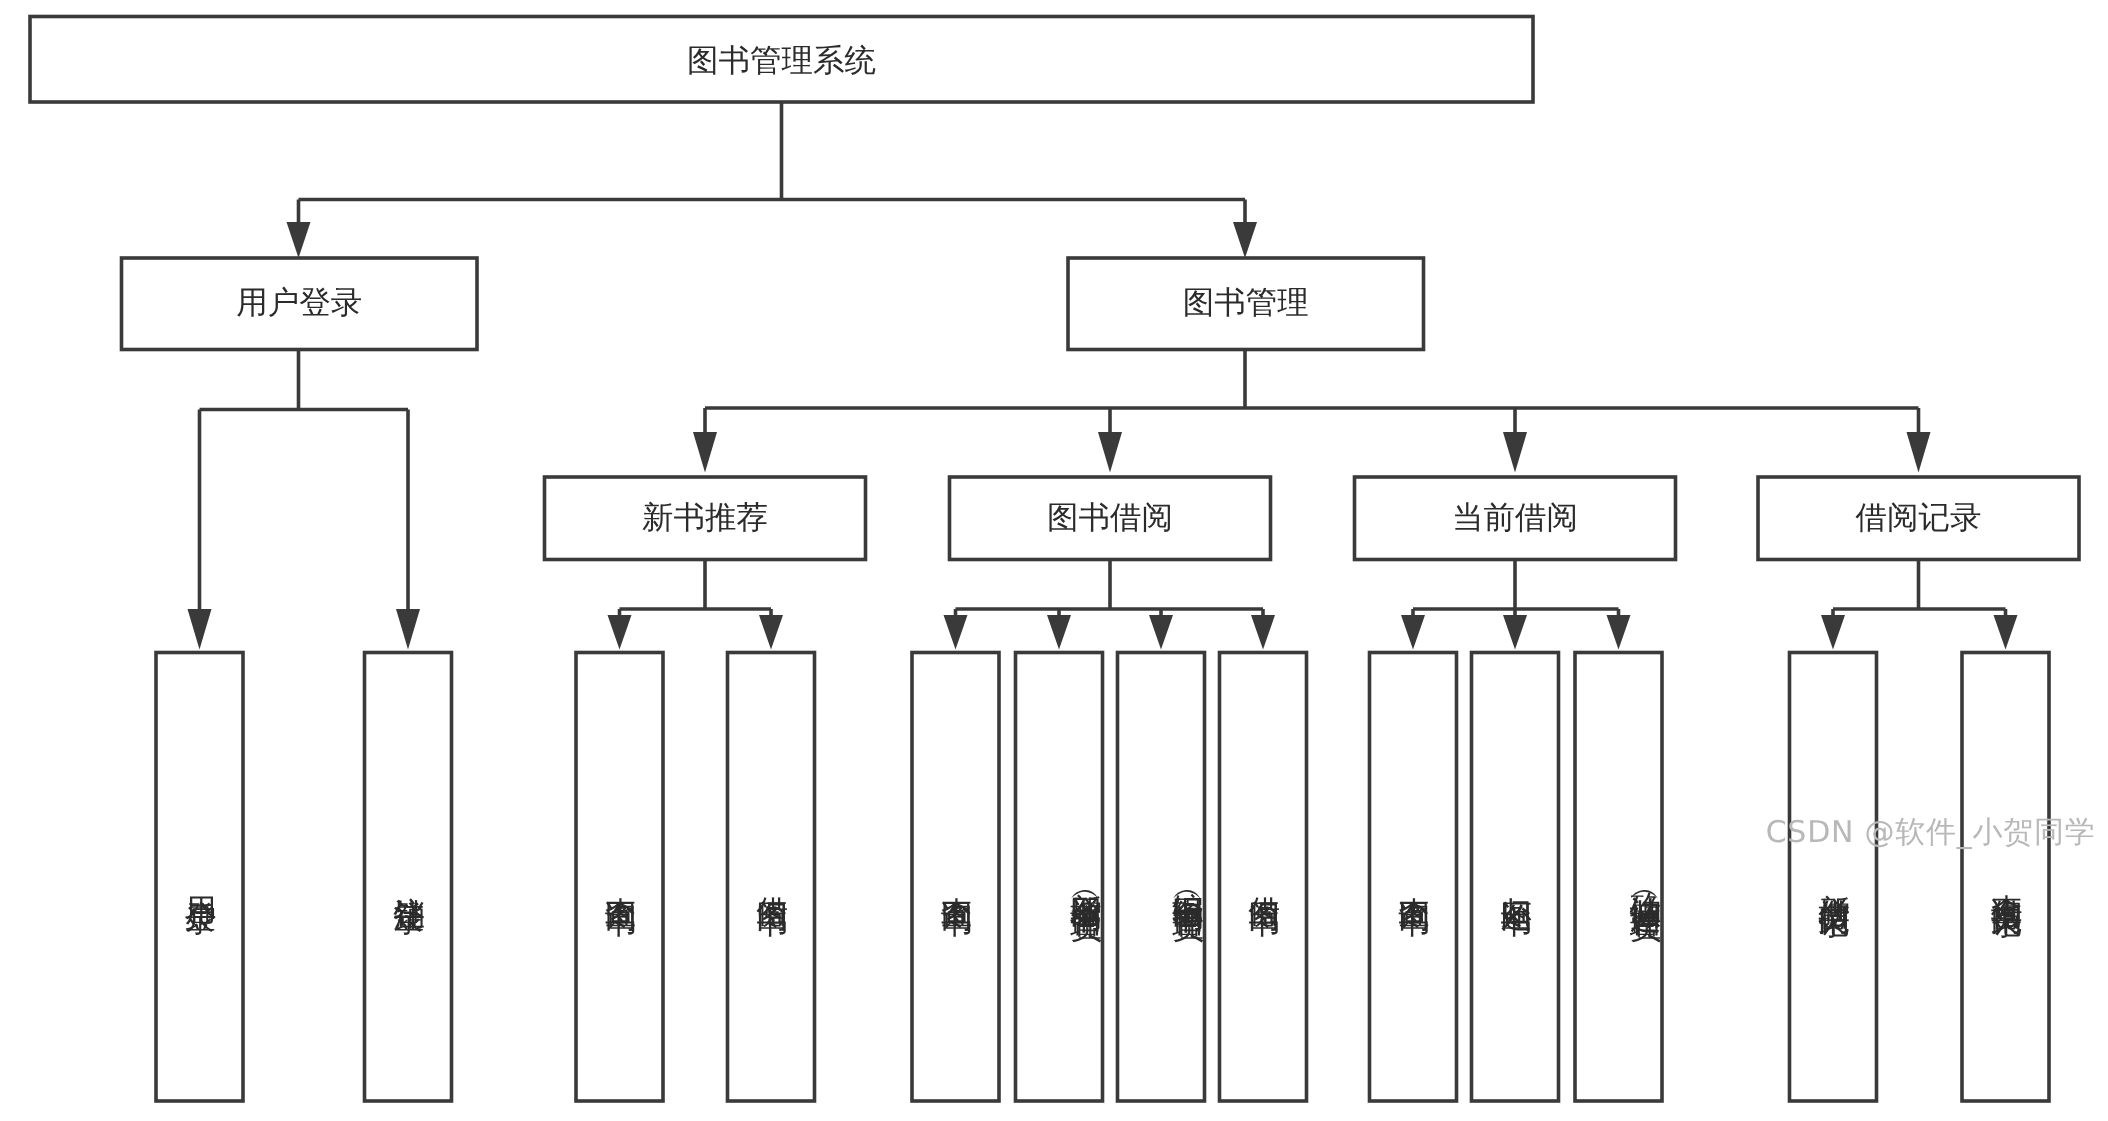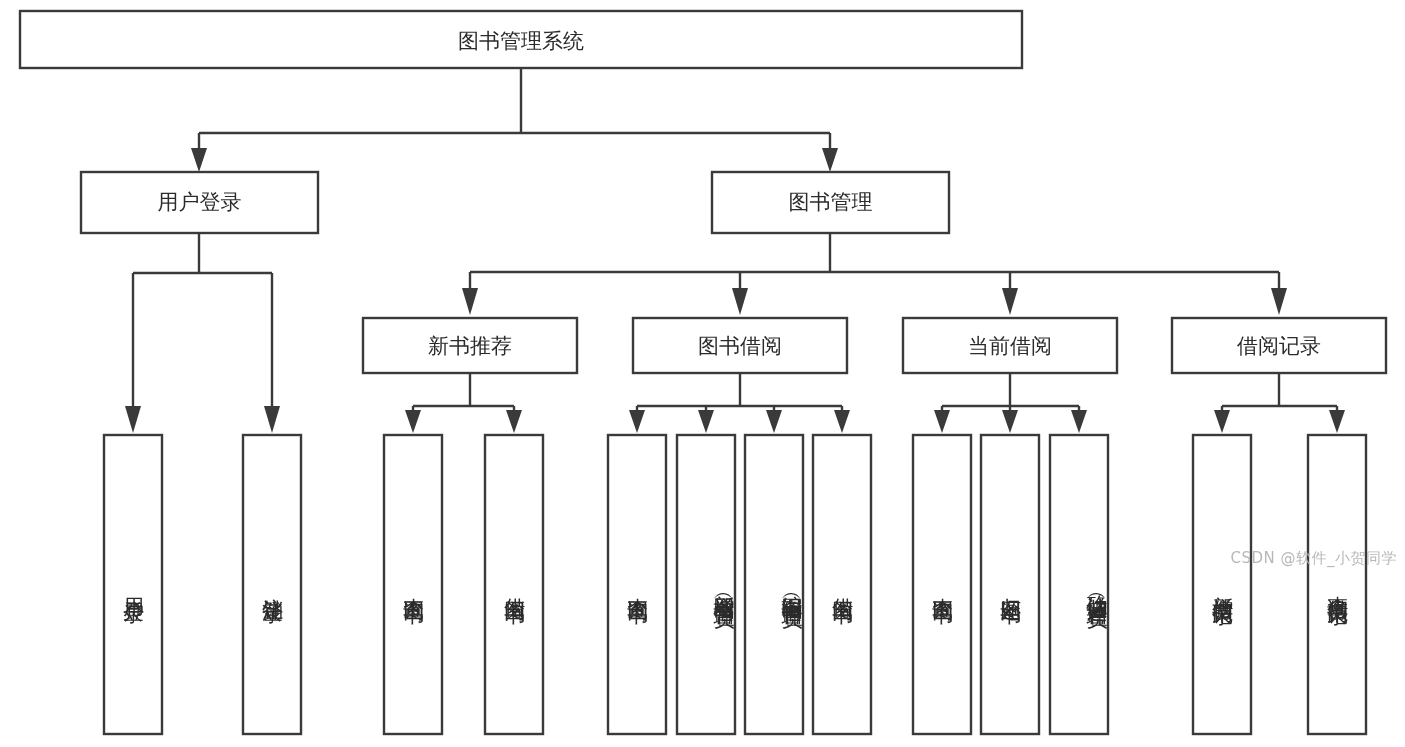--- a/index.html
+++ b/index.html
@@ -68,21 +68,21 @@
   .vlabel-top {
     align-items: flex-start;
     padding-top: 4px;
     box-sizing: border-box;
   }
   #watermark {
     position: absolute;
     right: 8px;
     bottom: 6px;
     font-family: "DejaVu Sans", "Liberation Sans", sans-serif;
-    font-size: 15px;
+    font-size: 20px;
     color: #b8b8b8;
     letter-spacing: 0.5px;
     white-space: nowrap;
     user-select: none;
   }
 </style>
 </head>
 <body>
 
 <div id="diagram-root">

